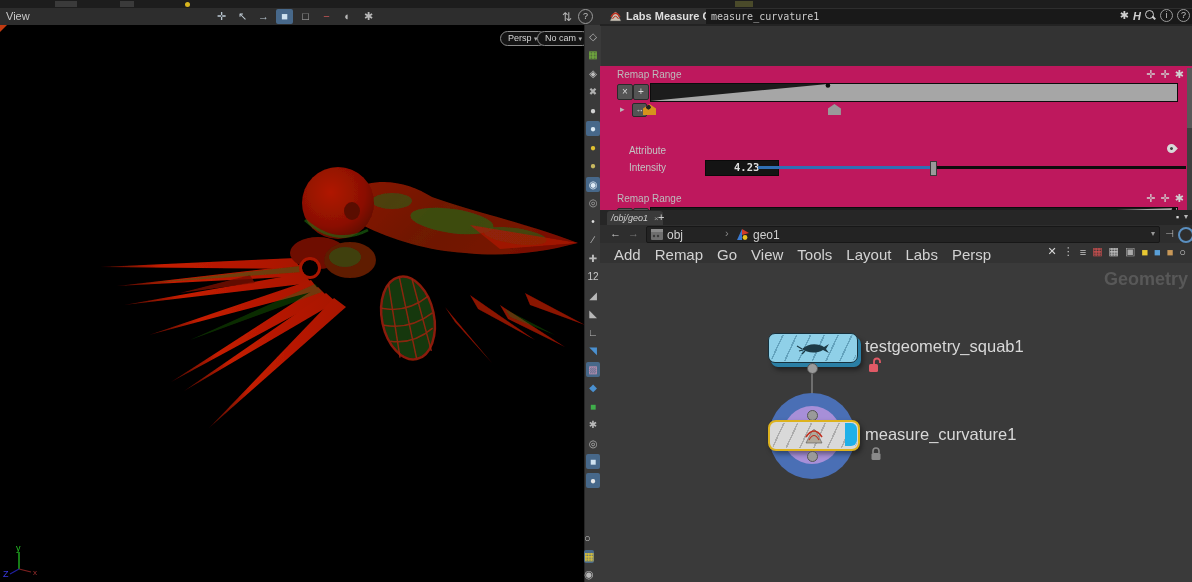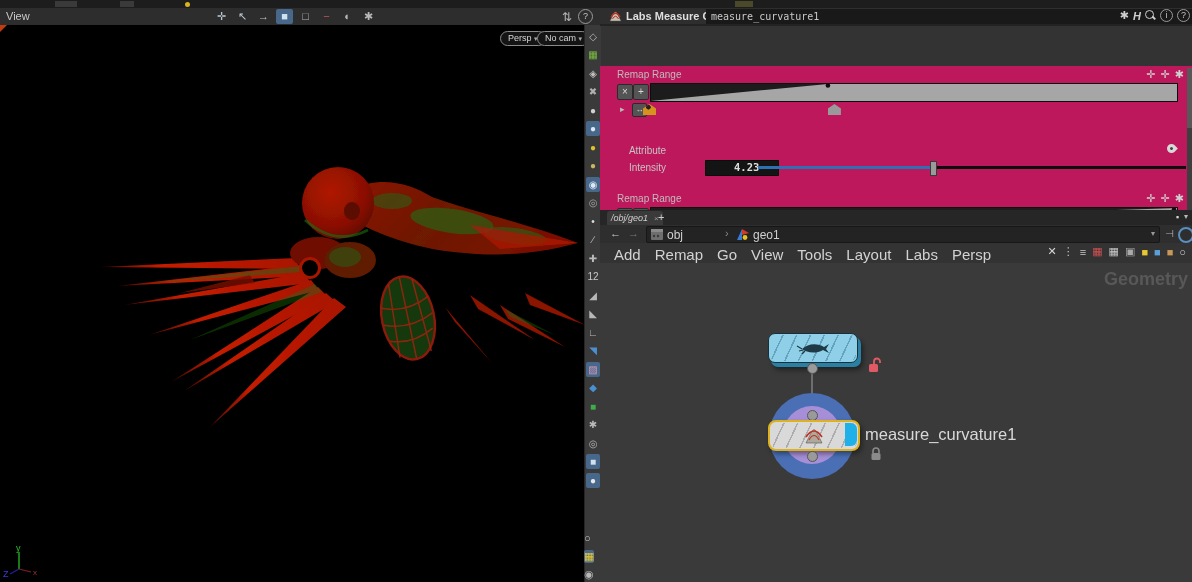--- a/index.html
+++ b/index.html
@@ -412,20 +412,21 @@
   <div class="wire"></div>
 
   <div id="node1">
     <div class="stripes"></div>
     <svg width="34" height="18" viewBox="0 0 34 18">
       <path d="M6,10 C12,4 22,4 28,8 L33,5 L30,10 L33,14 L27,11 C20,15 11,14 6,10 Z" fill="#1d3a46"></path>
       <path d="M6,10 L1,7 M7,11 L3,12 M9,12 L6,15" stroke="#1d3a46" stroke-width="1.2"></path>
     </svg>
   </div>
   <div class="ndot" style="left:207px;top:100px;"></div>
+  <span class="node-label" style="top:74px;">testgeometry_squab1</span>
   <svg class="locksvg" style="left:266px;top:94px;" width="16" height="16" viewBox="0 0 16 16">
     <path d="M8,7 V4.5 a3,3 0 0 1 6,0 V6" stroke="#e05a66" stroke-width="1.8" fill="none"></path>
     <rect x="3" y="7" width="9" height="8" rx="1.5" fill="#e05a66"></rect>
   </svg>
 
   <div id="node2-outer"></div>
   <div id="node2-inner"></div>
   <div class="ndot" style="left:207px;top:147px;"></div>
   <div id="node2">
     <div class="stripes"></div>

